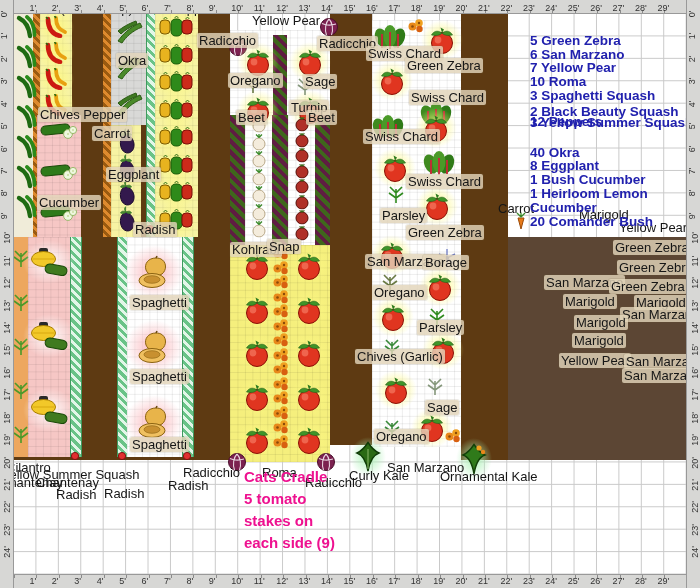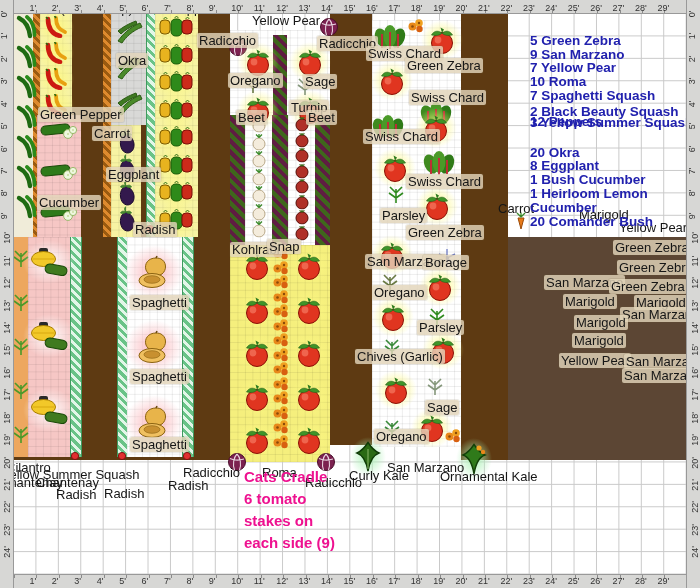--- a/index.html
+++ b/index.html
@@ -740,21 +740,21 @@
       <div class="plabel" style="left: 147px; top: 1px;">Hot Peppers</div>
       <div class="plabel" style="left: 252px; top: 13px;">Yellow Pear</div>
       <div class="plabel chip" style="left: 197px; top: 33px;">Radicchio</div>
       <div class="plabel chip" style="left: 317px; top: 36px;">Radicchio</div>
       <div class="plabel chip" style="left: 116px; top: 53px;">Okra</div>
       <div class="plabel chip" style="left: 228px; top: 73px;">Oregano</div>
       <div class="plabel chip" style="left: 303px; top: 74px;">Sage</div>
       <div class="plabel chip" style="left: 289px; top: 100px;">Turnip</div>
       <div class="plabel chip" style="left: 236px; top: 110px;">Beet</div>
       <div class="plabel chip" style="left: 306px; top: 110px;">Beet</div>
-      <div class="plabel chip" style="left: 38px; top: 107px;">Green Pepper</div>
+      <div class="plabel chip" style="left: 38px; top: 107px;">Chives Pepper</div>
       <div class="plabel chip" style="left: 366px; top: 46px;">Swiss Chard</div>
       <div class="plabel chip" style="left: 405px; top: 58px;">Green Zebra</div>
       <div class="plabel chip" style="left: 409px; top: 90px;">Swiss Chard</div>
       <div class="plabel chip" style="left: 92px; top: 126px;">Carrot</div>
       <div class="plabel chip" style="left: 37px; top: 195px;">Cucumber</div>
       <div class="plabel chip" style="left: 363px; top: 129px;">Swiss Chard</div>
       <div class="plabel chip" style="left: 106px; top: 167px;">Eggplant</div>
       <div class="plabel chip" style="left: 406px; top: 174px;">Swiss Chard</div>
       <div class="plabel chip" style="left: 133px; top: 222px;">Radish</div>
       <div class="plabel chip" style="left: 380px; top: 208px;">Parsley</div>
@@ -971,33 +971,33 @@
       <div class="rnum v" style="left: 2px; top: 412.74px;">18'</div>
       <div class="rnum v" style="left: 2px; top: 435.17px;">19'</div>
       <div class="rnum v" style="left: 2px; top: 457.6px;">20'</div>
       <div class="rnum v" style="left: 2px; top: 480.03px;">21'</div>
       <div class="rnum v" style="left: 2px; top: 502.46px;">22'</div>
       <div class="rnum v" style="left: 2px; top: 524.89px;">23'</div>
       <div class="rnum v" style="left: 2px; top: 547.32px;">24'</div>
     </div>
   <div id="legend">
       <div class="legend-item" style="left: 530px; top: 33px;">5 Green Zebra</div>
-      <div class="legend-item" style="left: 530px; top: 47px;">9 San Marzano</div>
+      <div class="legend-item" style="left: 530px; top: 47px;">6 San Marzano</div>
       <div class="legend-item" style="left: 530px; top: 60px;">7 Yellow Pear</div>
       <div class="legend-item" style="left: 530px; top: 74px;">10 Roma</div>
-      <div class="legend-item" style="left: 530px; top: 88px;">7 Spaghetti Squash</div>
+      <div class="legend-item" style="left: 530px; top: 88px;">3 Spaghetti Squash</div>
       <div class="legend-item" style="left: 530px; top: 104px;">2 Black Beauty Squash</div>
       <div class="legend-item" style="left: 530px; top: 115px;">3 Yellow Summer Squash</div>
       <div class="legend-item" style="left: 530px; top: 114px;">12 Peppers</div>
-      <div class="legend-item" style="left: 530px; top: 145px;">20 Okra</div>
+      <div class="legend-item" style="left: 530px; top: 145px;">40 Okra</div>
       <div class="legend-item" style="left: 530px; top: 158px;">8 Eggplant</div>
       <div class="legend-item" style="left: 530px; top: 172px;">1 Bush Cucumber</div>
       <div class="legend-item" style="left: 530px; top: 186px;">1 Heirloom Lemon</div>
       <div class="legend-item" style="left: 530px; top: 200px;">Cucumber</div>
       <div class="legend-item" style="left: 530px; top: 214px;">20 Comander Bush</div>
     </div>
   <div id="note">
       <div class="note-line" style="left: 244px; top: 468px;">Cats Cradle</div>
-      <div class="note-line" style="left: 244px; top: 490px;">6 tomato</div>
+      <div class="note-line" style="left: 244px; top: 490px;">5 tomato</div>
       <div class="note-line" style="left: 244px; top: 512px;">stakes on</div>
       <div class="note-line" style="left: 244px; top: 534px;">each side (9)</div>
     </div>
 </div>
 
 </body></html>

